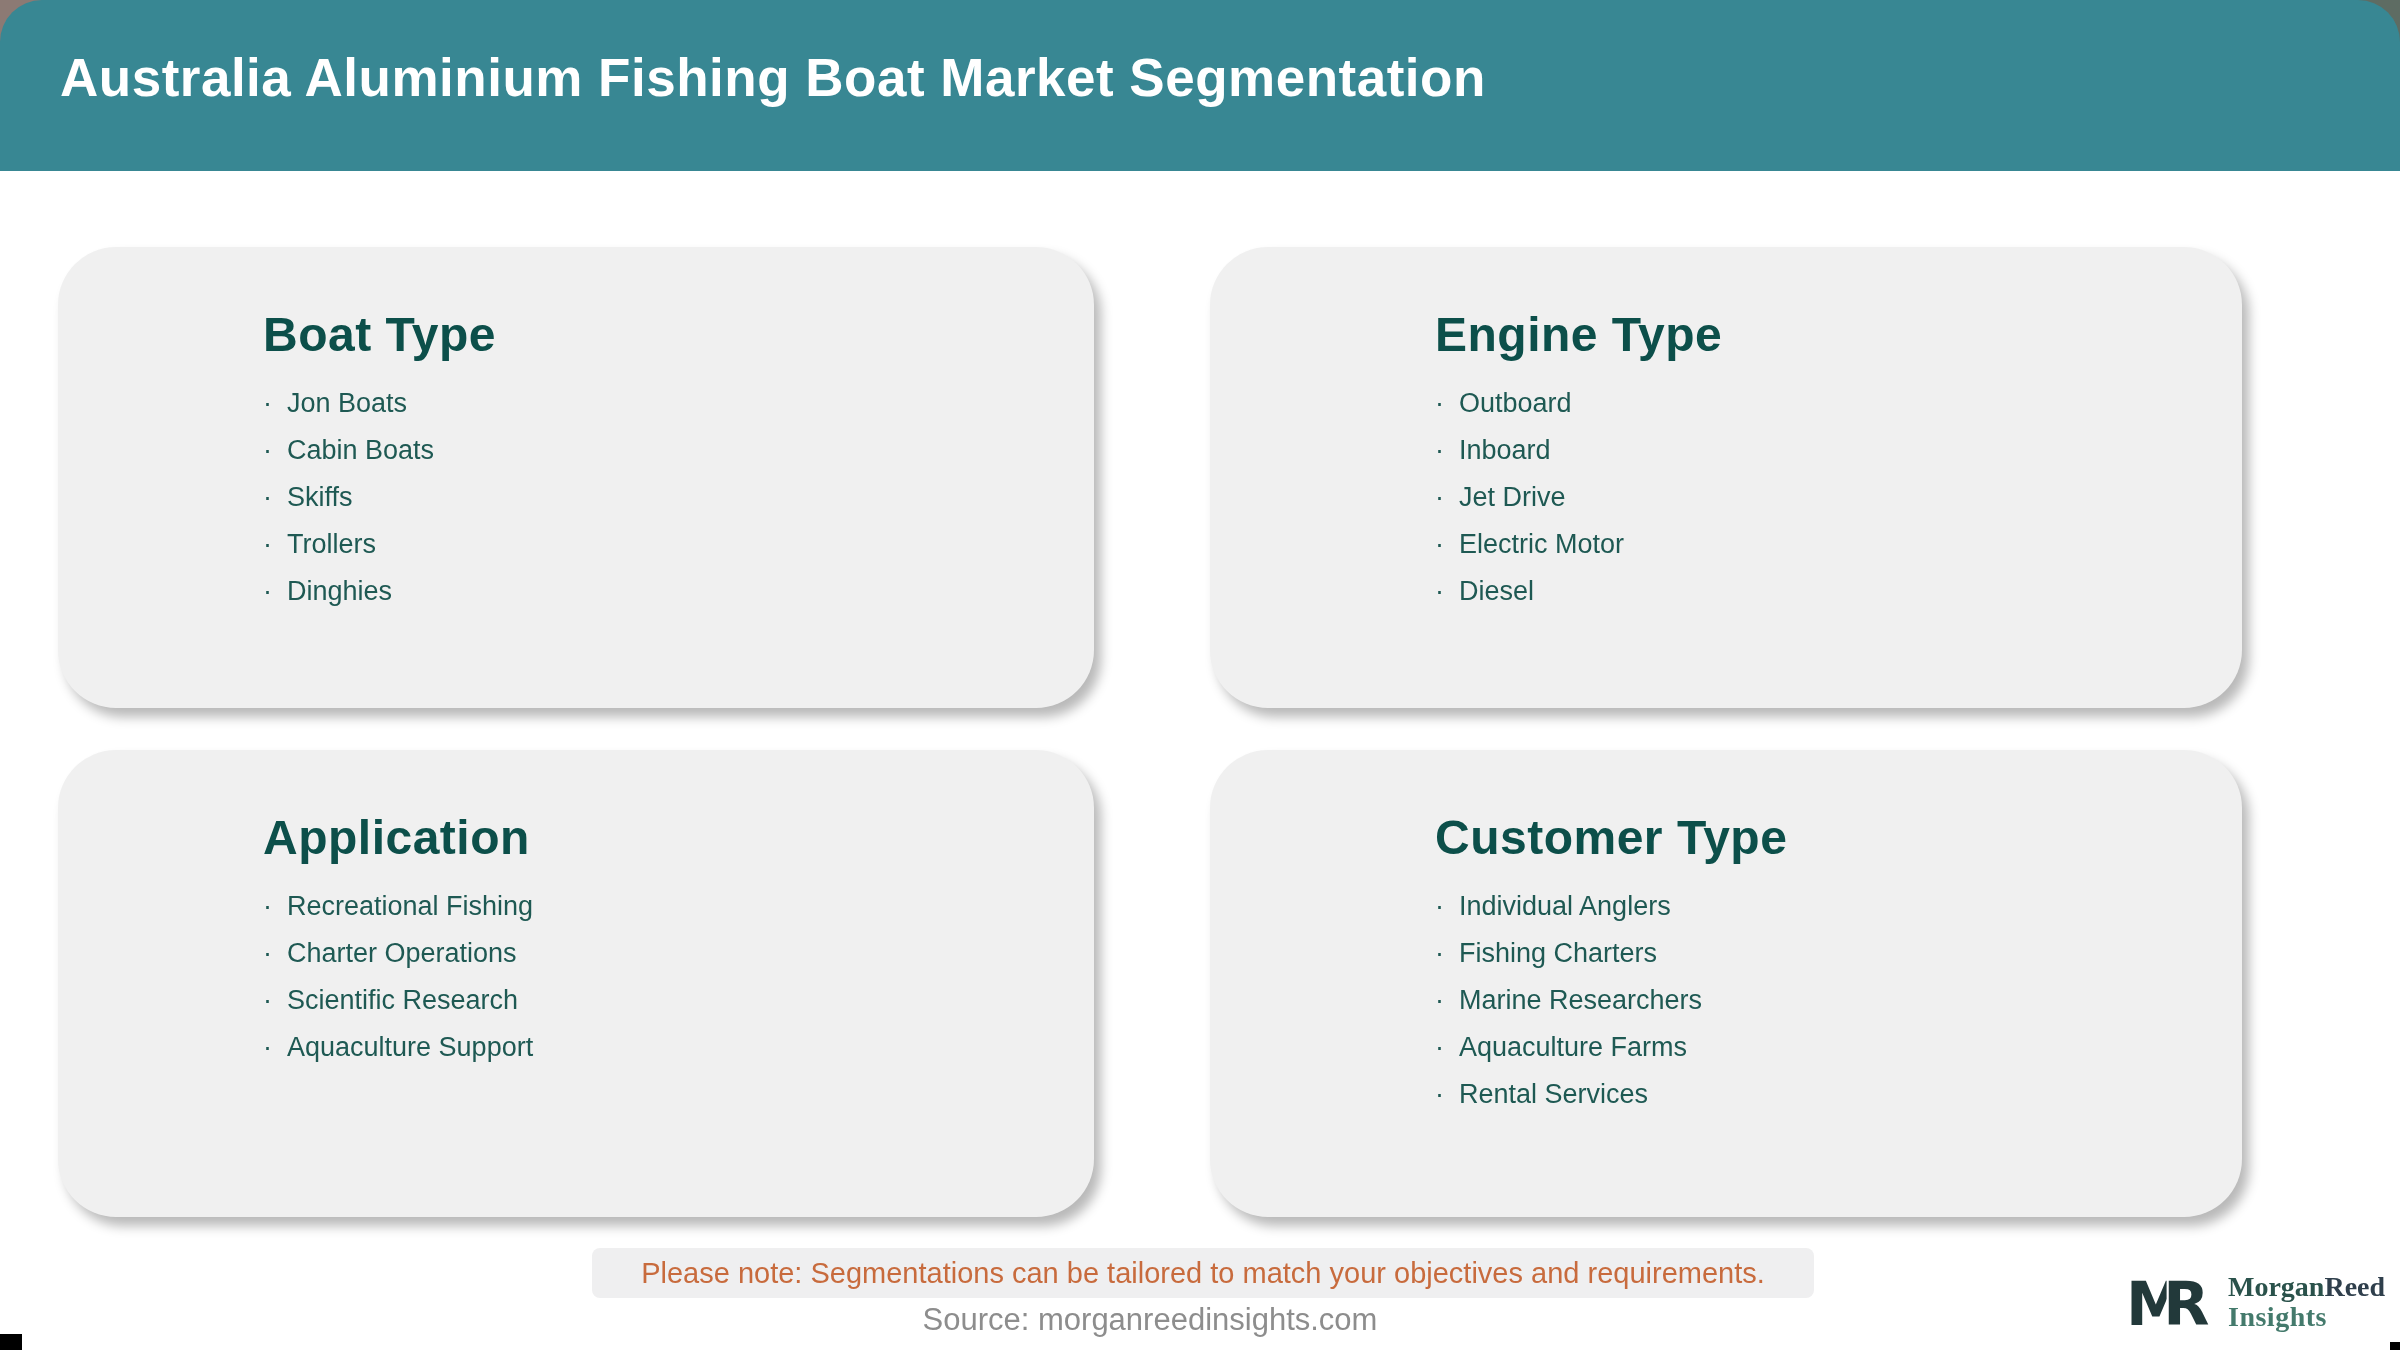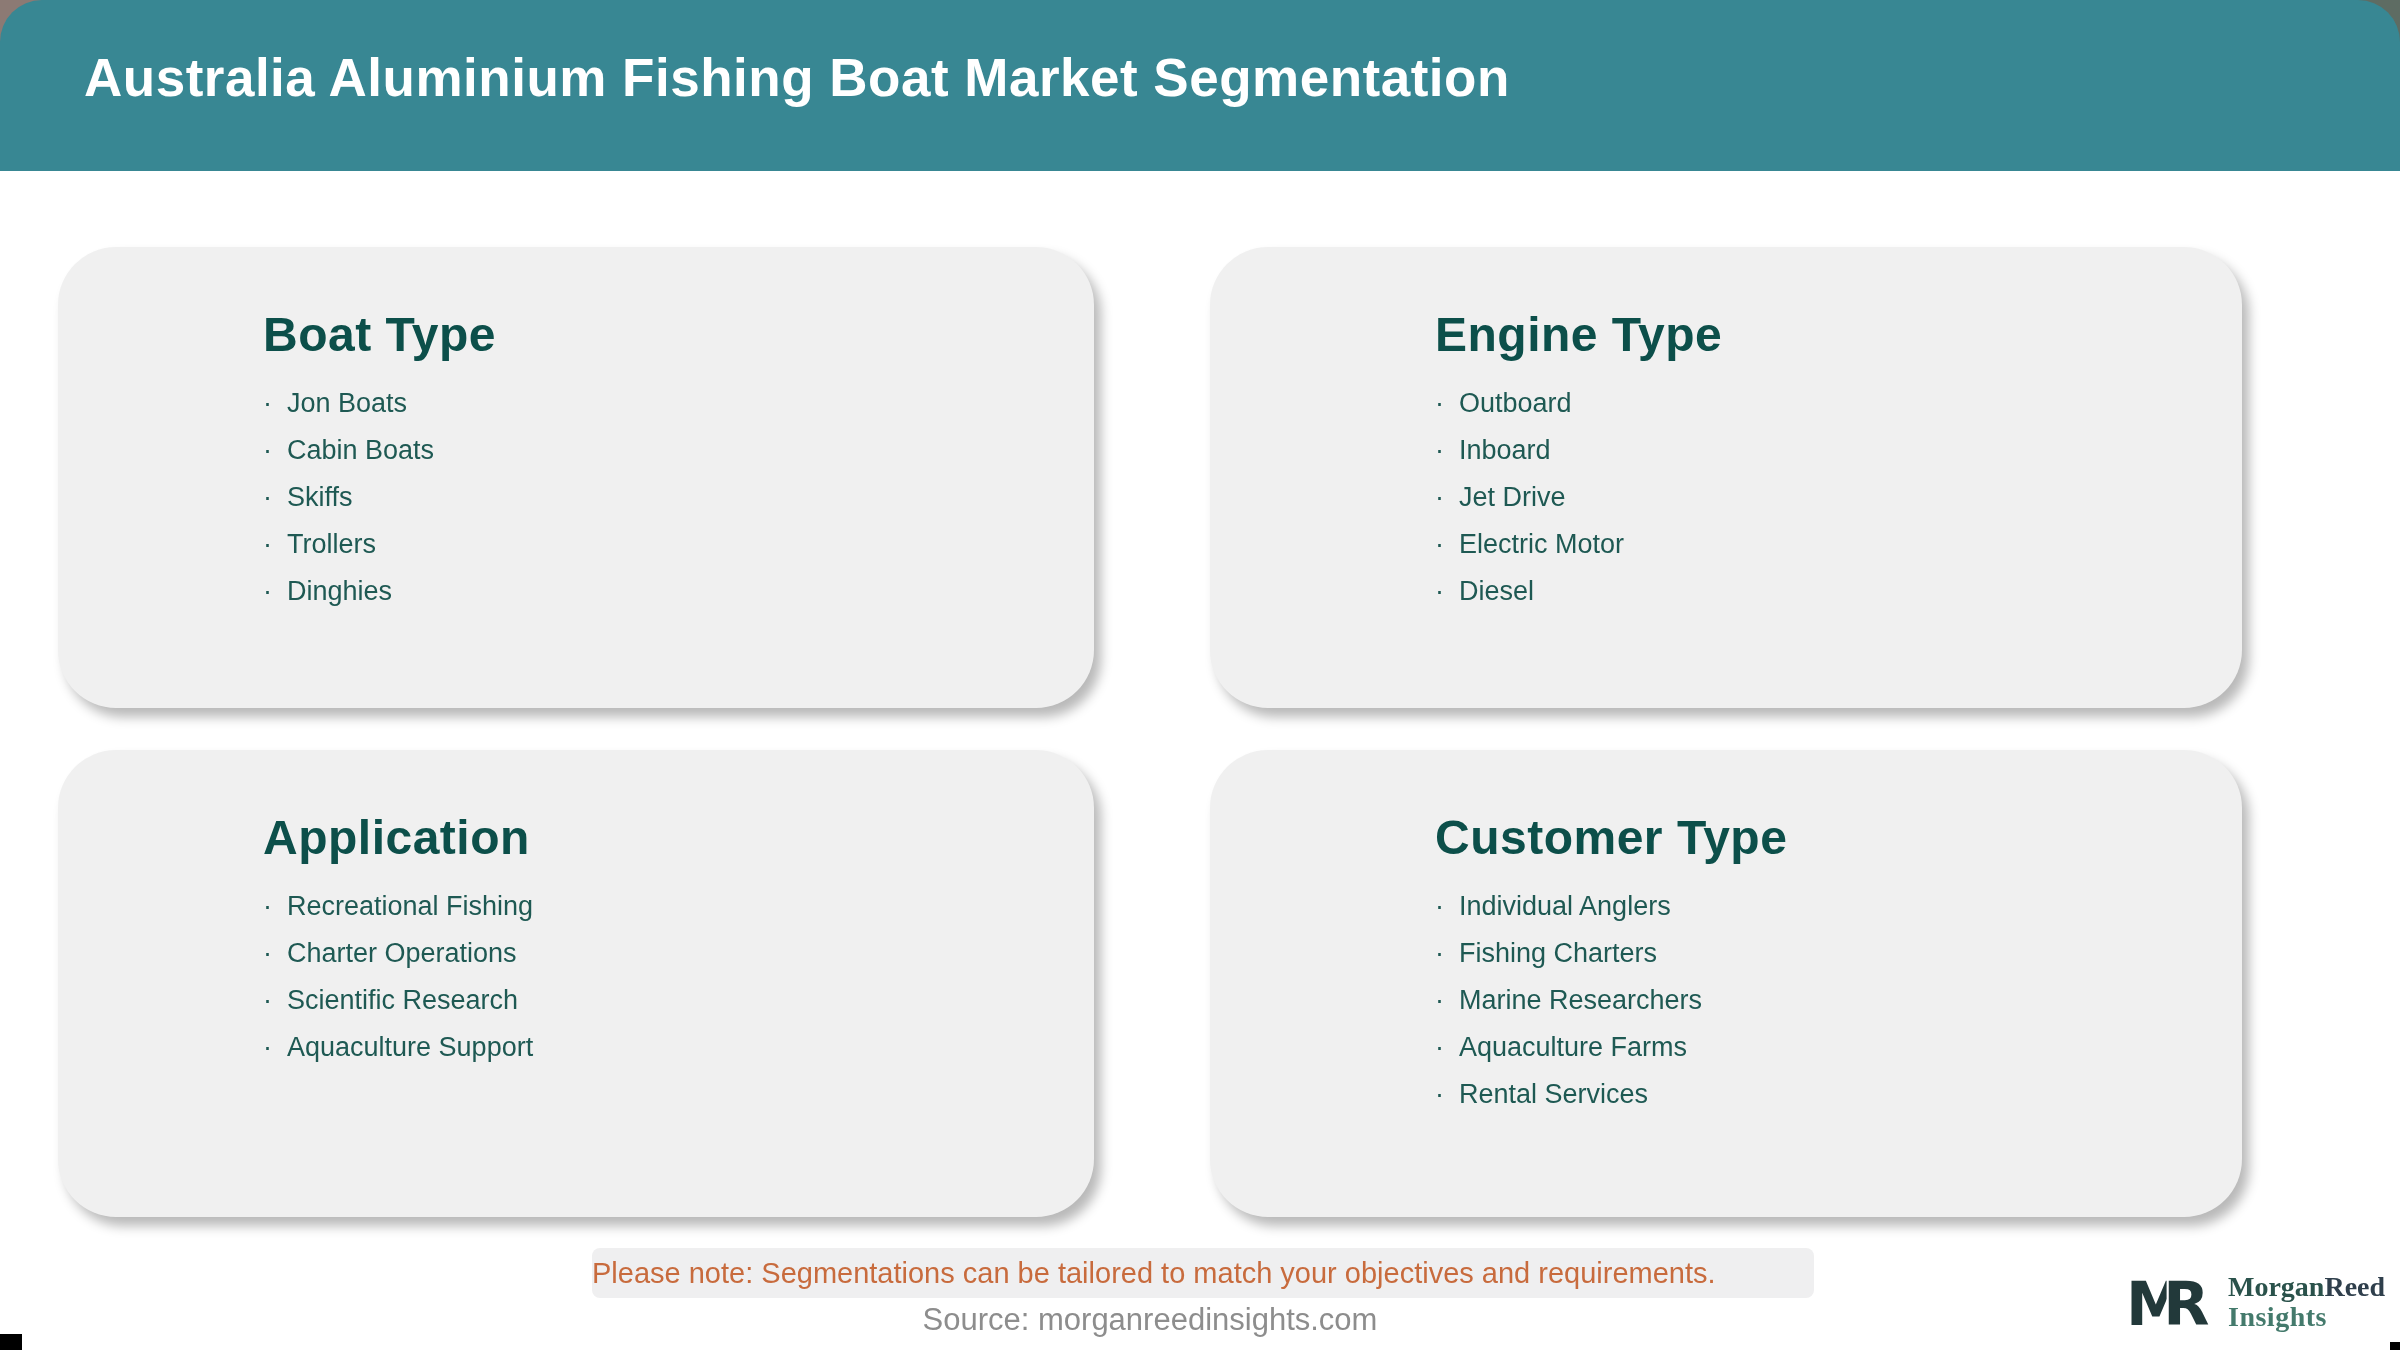--- a/index.html
+++ b/index.html
@@ -13,21 +13,21 @@
   
   .corner-tl{position:absolute;left:0;top:0;width:60px;height:60px;background:var(--corner_left,#8c7a74);}
   .corner-tr{position:absolute;right:0;top:0;width:60px;height:60px;background:var(--corner_right,#5e6c63);}
 
   .header{
     position:absolute;left:0;top:0;width:2400px;height:171px;
     background:var(--header_bg,#388793);
     border-radius:42px 42px 0 0;
     display:flex;align-items:center;
     box-sizing:border-box;
-    padding-left:84px;
+    padding-left:60px;
   }
   .header .title{
     color:#ffffff;font-size:53px;font-weight:700;letter-spacing:0.5px;
     transform:translateY(-8px);
   }
 
   .card{
     position:absolute;
     background:var(--card_bg,#f0f0f0);
     border-radius:58px;
@@ -50,21 +50,21 @@
     color:var(--item,#1e5953);
     white-space:nowrap;
   }
   .card li .dot{margin-right:15px;}
 
   .note{
     position:absolute;left:592px;top:1248px;width:1222px;height:50px;
     background:var(--note_bg,#efeff0);
     border-radius:8px;
     color:var(--note_text,#c86b3d);
-    font-size:29px;line-height:50px;text-align:left;
+    font-size:29px;line-height:50px;text-align:center;
     white-space:nowrap;
   }
   .source{
     position:absolute;left:0;top:1302px;width:2300px;
     text-align:center;
     color:var(--source_text,#8d8d8d);
     font-size:31px;
   }
 
   .logo{

